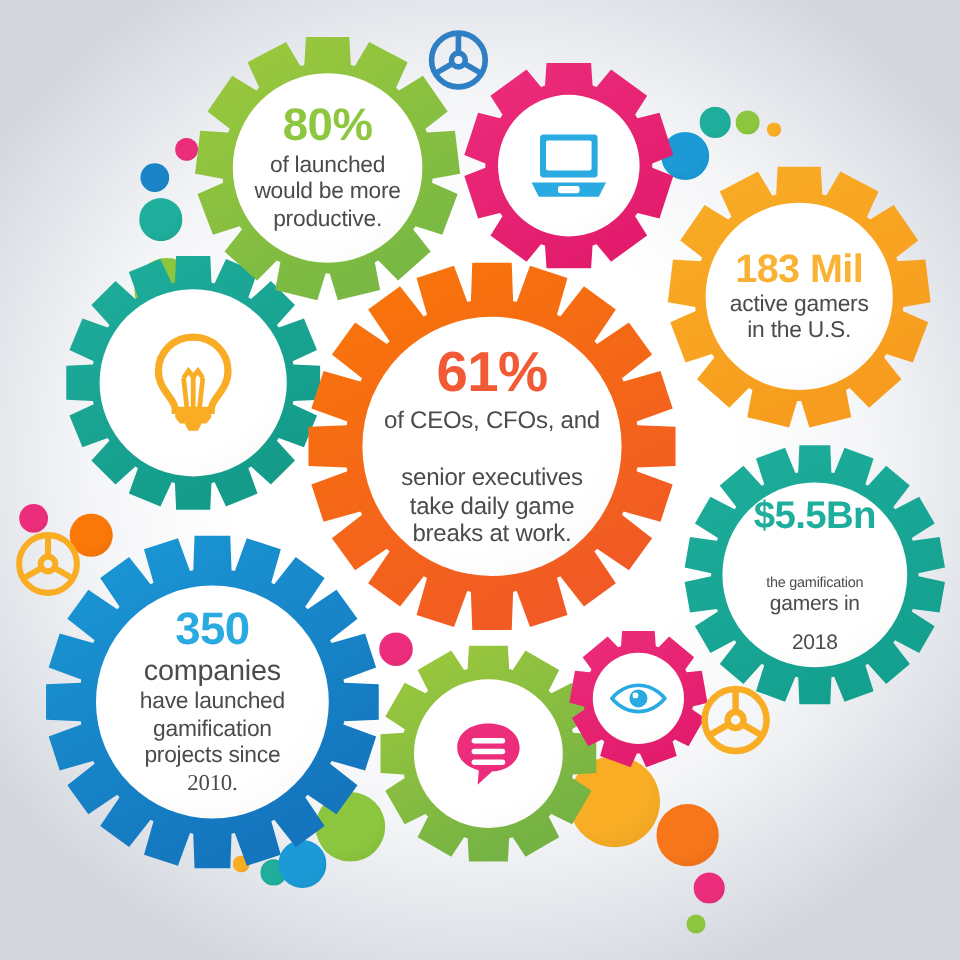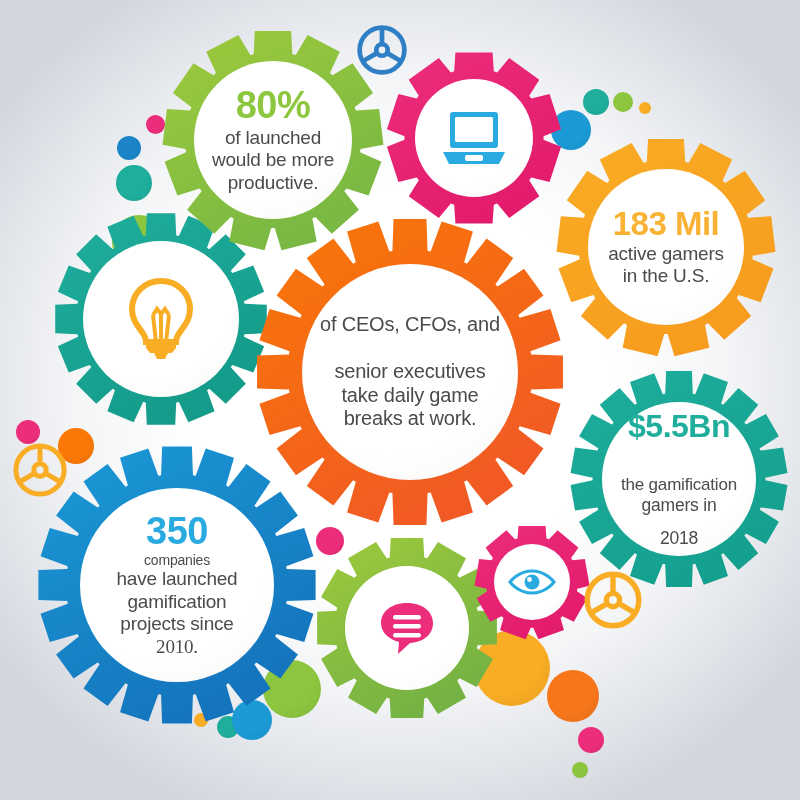--- a/index.html
+++ b/index.html
@@ -173,57 +173,58 @@
         <defs>
           <linearGradient id="gm" x1="0" y1="0" x2="0.55" y2="1">
             <stop offset="0%" stop-color="#1fae9c"></stop>
             <stop offset="100%" stop-color="#14a08e"></stop>
           </linearGradient>
         </defs>
         <path d="M-6.36 -39.24 L-5.93 -49.65 L5.93 -49.65 L6.36 -39.24 L7.45 -39.05 L7.45 -39.05 L11.41 -48.68 L22.55 -44.63 L19.39 -34.70 L20.35 -34.14 L20.35 -34.14 L27.37 -41.84 L36.45 -34.22 L30.09 -25.97 L30.80 -25.12 L30.80 -25.12 L40.03 -29.96 L45.96 -19.69 L37.16 -14.12 L37.54 -13.07 L37.54 -13.07 L47.86 -14.46 L49.92 -2.78 L39.75 -0.55 L39.75 0.55 L39.75 0.55 L49.92 2.78 L47.86 14.46 L37.54 13.07 L37.16 14.12 L37.16 14.12 L45.96 19.69 L40.03 29.96 L30.80 25.12 L30.09 25.97 L30.09 25.97 L36.45 34.22 L27.37 41.84 L20.35 34.14 L19.39 34.70 L19.39 34.70 L22.55 44.63 L11.41 48.68 L7.45 39.05 L6.36 39.24 L6.36 39.24 L5.93 49.65 L-5.93 49.65 L-6.36 39.24 L-7.45 39.05 L-7.45 39.05 L-11.41 48.68 L-22.55 44.63 L-19.39 34.70 L-20.35 34.14 L-20.35 34.14 L-27.37 41.84 L-36.45 34.22 L-30.09 25.97 L-30.80 25.12 L-30.80 25.12 L-40.03 29.96 L-45.96 19.69 L-37.16 14.12 L-37.54 13.07 L-37.54 13.07 L-47.86 14.46 L-49.92 2.78 L-39.75 0.55 L-39.75 -0.55 L-39.75 -0.55 L-49.92 -2.78 L-47.86 -14.46 L-37.54 -13.07 L-37.16 -14.12 L-37.16 -14.12 L-45.96 -19.69 L-40.03 -29.96 L-30.80 -25.12 L-30.09 -25.97 L-30.09 -25.97 L-36.45 -34.22 L-27.37 -41.84 L-20.35 -34.14 L-19.39 -34.70 L-19.39 -34.70 L-22.55 -44.63 L-11.41 -48.68 L-7.45 -39.05 L-6.36 -39.24 Z M17.5 0 A17.5 17.5 0 1 0 -17.5 0 A17.5 17.5 0 1 0 17.5 0 Z" fill="url(#gm)" fill-rule="evenodd"></path>
       </svg>
     <div class="hub" style="left:36px;top:36px;width:154px;height:154px;padding:0 4px;text-align:right;">
       <div class="big" style="font-size:32px;color:#1fae9c;margin-bottom:2px;">$5.5Bn</div>
-      <div class="sub" style="font-size:17px;margin-top:31px;">the gamification</div>
+      <div class="sub" style="font-size:12px;margin-top:31px;">the gamification</div>
       <div class="sub" style="font-size:17.5px;">gamers in</div>
       <div class="sub" style="font-size:17.5px;margin-top:12px;">2018</div>
     </div>
   </div>
 
   <div class="gear" id="gear-ceos" style="left:250px;top:212px;width:320px;height:320px;z-index:5;">
       <svg viewBox="-52 -52 104 104" width="320" height="320" style="position: absolute; left: 0px; top: 0px;">
         <defs>
           <linearGradient id="gc" x1="0" y1="0" x2="0.55" y2="1">
             <stop offset="0%" stop-color="#f97807"></stop>
             <stop offset="100%" stop-color="#f15a24"></stop>
           </linearGradient>
         </defs>
         <path d="M-5.72 -39.34 L-5.34 -49.71 L5.34 -49.71 L5.72 -39.34 L6.71 -39.18 L6.71 -39.18 L10.29 -48.93 L20.44 -45.63 L17.60 -35.64 L18.49 -35.19 L18.49 -35.19 L24.90 -43.36 L33.54 -37.08 L27.75 -28.46 L28.46 -27.75 L28.46 -27.75 L37.08 -33.54 L43.36 -24.90 L35.19 -18.49 L35.64 -17.60 L35.64 -17.60 L45.63 -20.44 L48.93 -10.29 L39.18 -6.71 L39.34 -5.72 L39.34 -5.72 L49.71 -5.34 L49.71 5.34 L39.34 5.72 L39.18 6.71 L39.18 6.71 L48.93 10.29 L45.63 20.44 L35.64 17.60 L35.19 18.49 L35.19 18.49 L43.36 24.90 L37.08 33.54 L28.46 27.75 L27.75 28.46 L27.75 28.46 L33.54 37.08 L24.90 43.36 L18.49 35.19 L17.60 35.64 L17.60 35.64 L20.44 45.63 L10.29 48.93 L6.71 39.18 L5.72 39.34 L5.72 39.34 L5.34 49.71 L-5.34 49.71 L-5.72 39.34 L-6.71 39.18 L-6.71 39.18 L-10.29 48.93 L-20.44 45.63 L-17.60 35.64 L-18.49 35.19 L-18.49 35.19 L-24.90 43.36 L-33.54 37.08 L-27.75 28.46 L-28.46 27.75 L-28.46 27.75 L-37.08 33.54 L-43.36 24.90 L-35.19 18.49 L-35.64 17.60 L-35.64 17.60 L-45.63 20.44 L-48.93 10.29 L-39.18 6.71 L-39.34 5.72 L-39.34 5.72 L-49.71 5.34 L-49.71 -5.34 L-39.34 -5.72 L-39.18 -6.71 L-39.18 -6.71 L-48.93 -10.29 L-45.63 -20.44 L-35.64 -17.60 L-35.19 -18.49 L-35.19 -18.49 L-43.36 -24.90 L-37.08 -33.54 L-28.46 -27.75 L-27.75 -28.46 L-27.75 -28.46 L-33.54 -37.08 L-24.90 -43.36 L-18.49 -35.19 L-17.60 -35.64 L-17.60 -35.64 L-20.44 -45.63 L-10.29 -48.93 L-6.71 -39.18 L-5.72 -39.34 Z M17.25 0 A17.25 17.25 0 1 0 -17.25 0 A17.25 17.25 0 1 0 17.25 0 Z" fill="url(#gc)" fill-rule="evenodd"></path>
       </svg>
     <div class="hub" style="left:52px;top:52px;width:216px;height:216px;padding:0 10px;">
+      <div class="big" style="font-size:47px;color:#f15a35;margin-bottom:7px;">61%</div>
       <div class="sub" style="font-size:20px;">of CEOs, CFOs, and</div>
       <div class="sub" style="font-size:20px;margin-top:23px;">senior executives</div>
       <div class="sub" style="font-size:20px;">take daily game</div>
       <div class="sub" style="font-size:20px;">breaks at work.</div>
     </div>
   </div>
 
   <div class="gear" id="gear-companies" style="left:32px;top:440px;width:290px;height:290px;z-index:4;">
       <svg viewBox="-52 -52 104 104" width="290" height="290" style="position: absolute; left: 0px; top: 0px;">
         <defs>
           <linearGradient id="gco" x1="0" y1="0" x2="0.55" y2="1">
             <stop offset="0%" stop-color="#1b9ad6"></stop>
             <stop offset="100%" stop-color="#1474bd"></stop>
           </linearGradient>
         </defs>
         <path d="M-5.72 -39.34 L-5.34 -49.71 L5.34 -49.71 L5.72 -39.34 L6.71 -39.18 L6.71 -39.18 L10.29 -48.93 L20.44 -45.63 L17.60 -35.64 L18.49 -35.19 L18.49 -35.19 L24.90 -43.36 L33.54 -37.08 L27.75 -28.46 L28.46 -27.75 L28.46 -27.75 L37.08 -33.54 L43.36 -24.90 L35.19 -18.49 L35.64 -17.60 L35.64 -17.60 L45.63 -20.44 L48.93 -10.29 L39.18 -6.71 L39.34 -5.72 L39.34 -5.72 L49.71 -5.34 L49.71 5.34 L39.34 5.72 L39.18 6.71 L39.18 6.71 L48.93 10.29 L45.63 20.44 L35.64 17.60 L35.19 18.49 L35.19 18.49 L43.36 24.90 L37.08 33.54 L28.46 27.75 L27.75 28.46 L27.75 28.46 L33.54 37.08 L24.90 43.36 L18.49 35.19 L17.60 35.64 L17.60 35.64 L20.44 45.63 L10.29 48.93 L6.71 39.18 L5.72 39.34 L5.72 39.34 L5.34 49.71 L-5.34 49.71 L-5.72 39.34 L-6.71 39.18 L-6.71 39.18 L-10.29 48.93 L-20.44 45.63 L-17.60 35.64 L-18.49 35.19 L-18.49 35.19 L-24.90 43.36 L-33.54 37.08 L-27.75 28.46 L-28.46 27.75 L-28.46 27.75 L-37.08 33.54 L-43.36 24.90 L-35.19 18.49 L-35.64 17.60 L-35.64 17.60 L-45.63 20.44 L-48.93 10.29 L-39.18 6.71 L-39.34 5.72 L-39.34 5.72 L-49.71 5.34 L-49.71 -5.34 L-39.34 -5.72 L-39.18 -6.71 L-39.18 -6.71 L-48.93 -10.29 L-45.63 -20.44 L-35.64 -17.60 L-35.19 -18.49 L-35.19 -18.49 L-43.36 -24.90 L-37.08 -33.54 L-28.46 -27.75 L-27.75 -28.46 L-27.75 -28.46 L-33.54 -37.08 L-24.90 -43.36 L-18.49 -35.19 L-17.60 -35.64 L-17.60 -35.64 L-20.44 -45.63 L-10.29 -48.93 L-6.71 -39.18 L-5.72 -39.34 Z M17 0 A17 17 0 1 0 -17 0 A17 17 0 1 0 17 0 Z" fill="url(#gco)" fill-rule="evenodd"></path>
       </svg>
     <div class="hub" style="left:48px;top:48px;width:194px;height:194px;padding:0 10px;">
       <div class="big" style="font-size:38px;color:#29abe2;margin-bottom:2px;">350</div>
-      <div class="sub" style="font-size:14px;text-align:right;">companies</div>
+      <div class="sub" style="font-size:24px;text-align:right;">companies</div>
       <div class="sub" style="font-size:19px;">have launched</div>
       <div class="sub" style="font-size:19px;">gamification</div>
       <div class="sub" style="font-size:19px;">projects since</div>
       <div class="sub" style="font-size:19px;font-family:Liberation Serif, serif;">2010.</div>
     </div>
   </div>
 
   <div class="gear" id="gear-chat" style="left:312px;top:533px;width:190px;height:190px;z-index:4;">
       <svg viewBox="-52 -52 104 104" width="190" height="190" style="position: absolute; left: 0px; top: 0px;">
         <defs>

